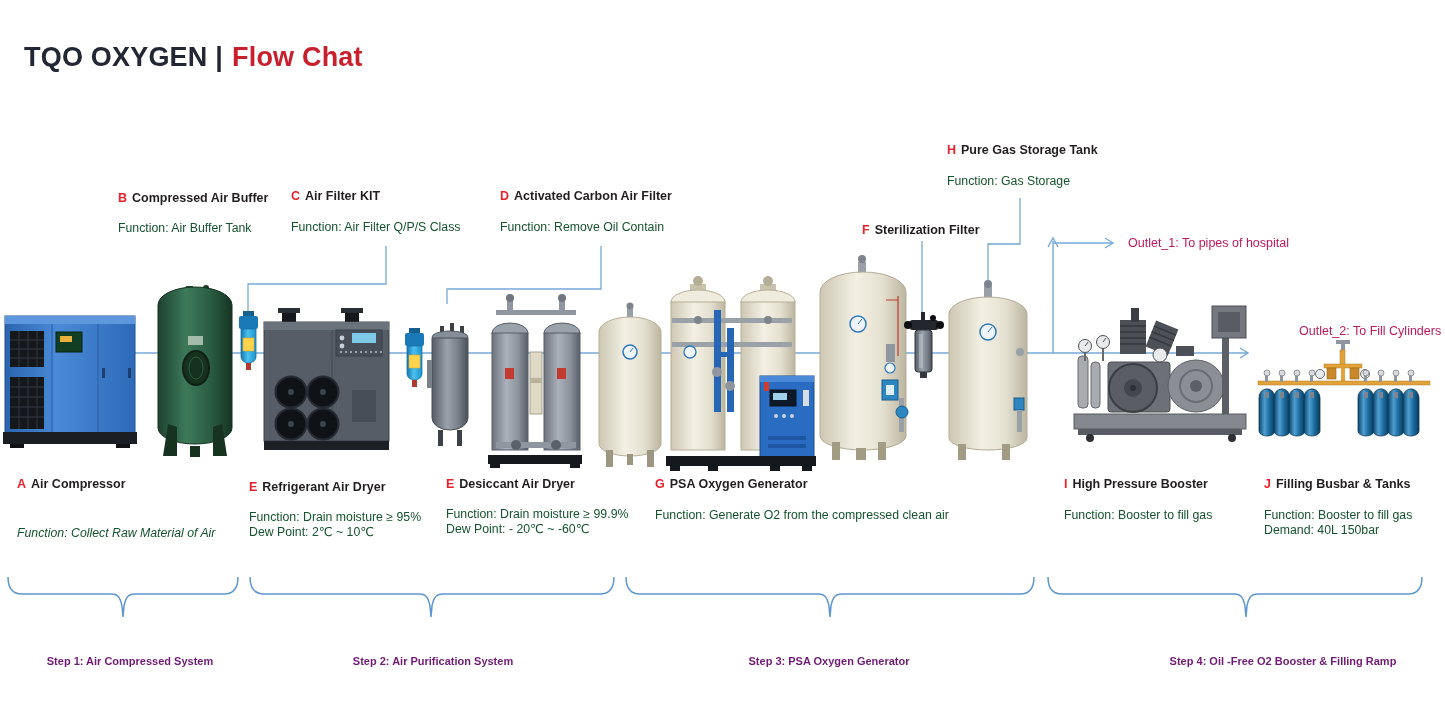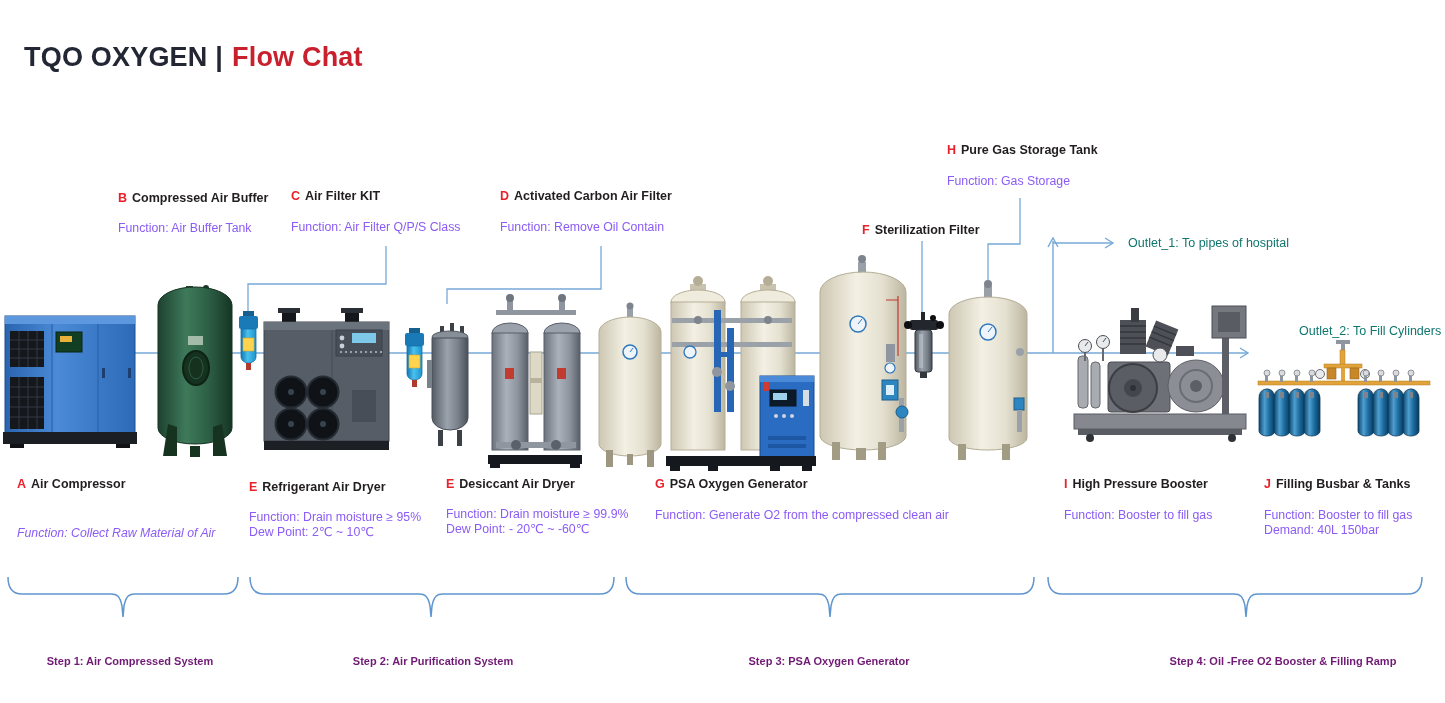--- a/index.html
+++ b/index.html
@@ -3,22 +3,22 @@
 <meta charset="utf-8">
 <style>
   html,body{margin:0;padding:0;background:#ffffff;}
   #canvas{position:relative;width:1445px;height:703px;background:#ffffff;overflow:hidden;
           font-family:"Liberation Sans","DejaVu Sans",sans-serif;}
   .abs{position:absolute;white-space:nowrap;}
   .title{font-size:27px;font-weight:bold;color:#232734;letter-spacing:.2px;}
   .title .page{color:#c9202e;margin-left:9px;}
   .eq-title{font-size:12.5px;font-weight:bold;color:#221e1f;}
   .eq-title .letter{color:#e8212b;margin-right:5px;}
-  .fn{font-size:12.3px;color:#8b5cf6;}
-  .outlet{font-size:12.5px;color:#0f766e;}
+  .fn{font-size:12.3px;color:#14532d;}
+  .outlet{font-size:12.5px;color:#be185d;}
   .step{font-size:11px;font-weight:bold;color:#701a75;transform:translateX(-50%);}
   svg{position:absolute;left:0;top:0;}
 </style>
 </head>
 <body>
 
 <div id="canvas">
 
   <svg width="1445" height="703" viewBox="0 0 1445 703">
     <defs>

